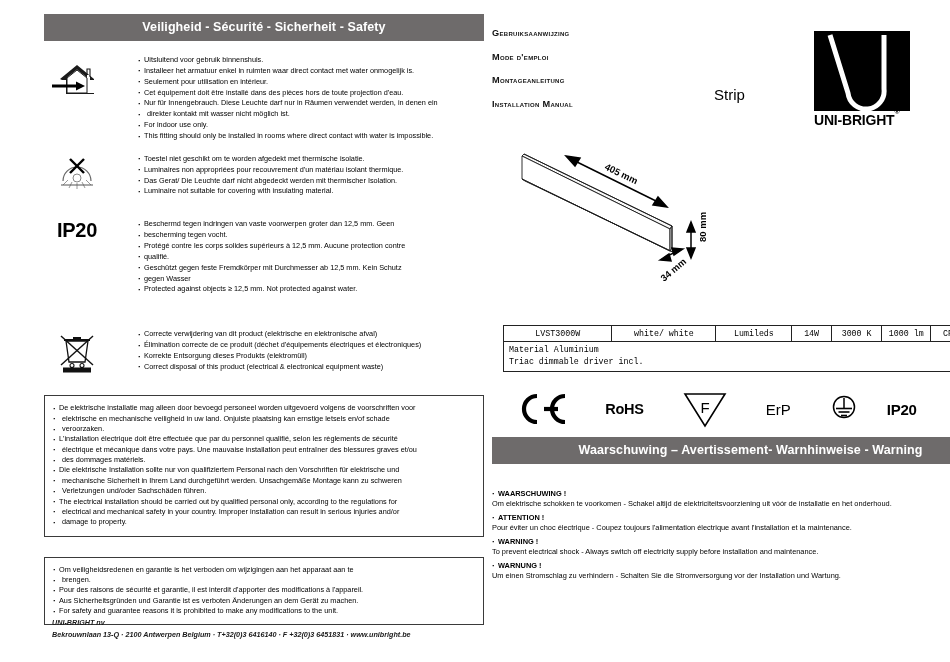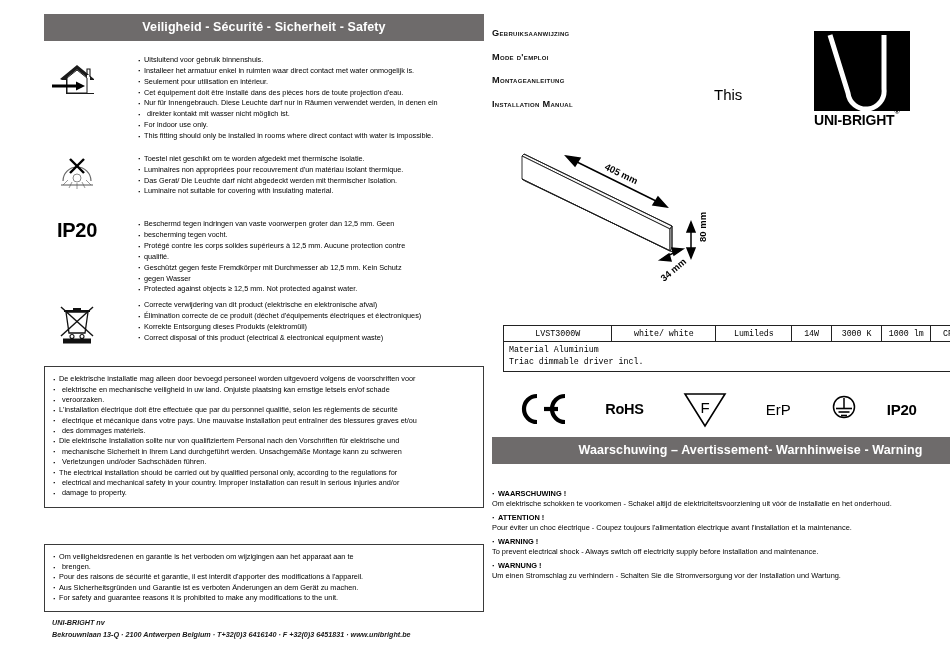--- a/index.html
+++ b/index.html
@@ -213,21 +213,21 @@
           <li style="padding-left:6px;">bescherming tegen vocht.</li>
           <li>Protégé contre les corps solides supérieurs à 12,5 mm.  Aucune protection contre</li>
           <li style="padding-left:6px;">qualifié.</li>
           <li>Geschützt gegen feste Fremdkörper mit Durchmesser ab 12,5 mm. Kein Schutz</li>
           <li style="padding-left:6px;">gegen Wasser</li>
           <li>Protected against objects ≥ 12,5 mm. Not protected against water.</li>
         </ul>
       </div>
     </div>
 
-    <div class="rowblock" style="margin-top:5px;">
+    <div class="rowblock" style="margin-top:34px;">
       <div class="iconcell">
         <svg width="44" height="44" viewBox="0 0 44 44" aria-hidden="true">
           <path d="M11 12 L33 12 L30 33 L14 33 Z" fill="none" stroke="#111" stroke-width="1.3"></path>
           <path d="M9 10 L35 10 L35 12 L9 12 Z" fill="#111"></path>
           <path d="M18 8 L26 8 L26 10 L18 10 Z" fill="#111"></path>
           <circle cx="17" cy="36.5" r="2" fill="none" stroke="#111" stroke-width="1.1"></circle>
           <circle cx="27" cy="36.5" r="2" fill="none" stroke="#111" stroke-width="1.1"></circle>
           <g stroke="#111" stroke-width="1.4">
             <line x1="6" y1="7" x2="38" y2="36"></line>
             <line x1="38" y1="7" x2="6" y2="36"></line>
@@ -255,21 +255,21 @@
         <li style="padding-left:9px;">des dommages matériels.</li>
         <li>Die elektrische Installation sollte nur von qualifiziertem Personal nach den Vorschriften für elektrische und</li>
         <li style="padding-left:9px;">mechanische Sicherheit in Ihrem Land durchgeführt werden. Unsachgemäße Montage kann zu schweren</li>
         <li style="padding-left:9px;">Verletzungen und/oder Sachschäden führen.</li>
         <li>The electrical installation should be carried out by qualified personal only, according to the regulations for</li>
         <li style="padding-left:9px;">electrical and mechanical safety in your country. Improper installation can result in serious injuries and/or</li>
         <li style="padding-left:9px;">damage to property.</li>
       </ul>
     </div>
 
-    <div class="boxed" style="margin-top:36px;">
+    <div class="boxed" style="margin-top:20px;">
       <ul class="bl">
         <li>Om veiligheidsredenen en garantie is het verboden om wijzigingen aan het apparaat aan te</li>
         <li style="padding-left:9px;">brengen.</li>
         <li>Pour des raisons de sécurité et garantie, il est interdit d'apporter des modifications à l'appareil.</li>
         <li>Aus Sicherheitsgründen und Garantie ist es verboten Änderungen an dem Gerät zu machen.</li>
         <li>For safety and guarantee reasons it is prohibited to make any modifications to the unit.</li>
       </ul>
     </div>
   </div>
 
@@ -279,21 +279,21 @@
   </div>
 
   <div class="col-right">
     <div class="rhead">
       <div class="titles">
         <div>Gebruiksaanwijzing</div>
         <div>Mode d'emploi</div>
         <div>Montageanleitung</div>
         <div>Installation Manual</div>
       </div>
-      <div class="strip">This</div>
+      <div class="strip">Strip</div>
       <div class="logo">
         <svg class="mark" viewBox="0 0 96 80" aria-hidden="true">
           <rect x="0" y="0" width="96" height="80" fill="#000"></rect>
           <path d="M16 4 L34 62 A18 18 0 0 0 70 58 L70 4" fill="none" stroke="#fff" stroke-width="5" stroke-linecap="butt"></path>
           <path d="M70 4 L82 4 L82 58 A30 30 0 0 1 26 62 L8 4 L16 4 Z" fill="none"></path>
           <path d="M82 2 L88 2 L88 58 A34 34 0 0 1 22 64 L4 2" fill="none" stroke="#fff" stroke-width="0"></path>
         </svg>
         <div class="wordmark"><span>UNI-BRIGHT</span><sup>®</sup></div>
       </div>
     </div>

